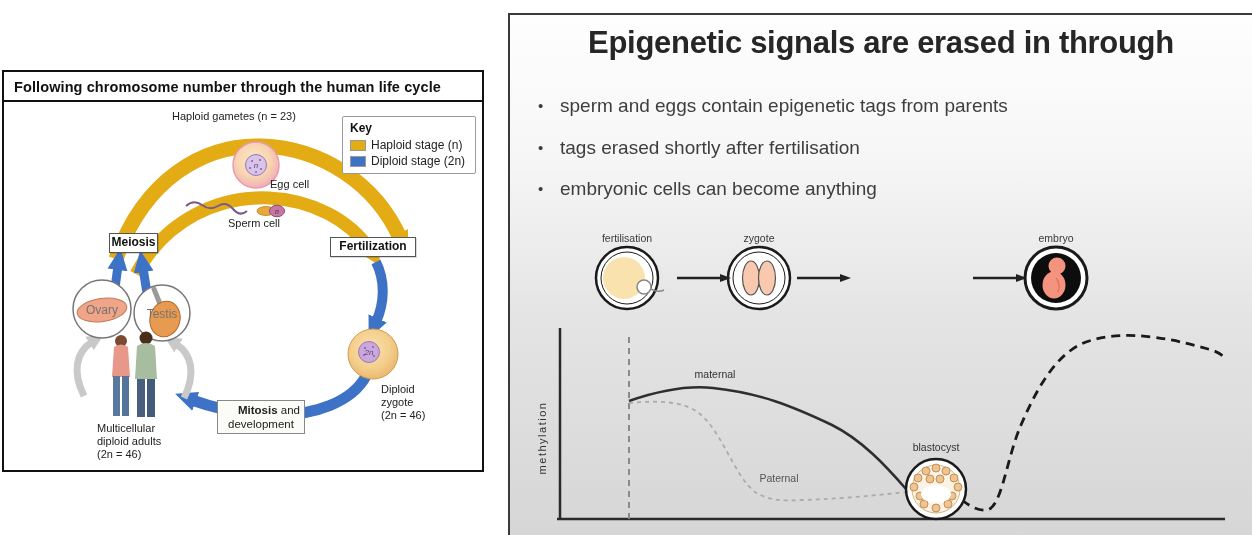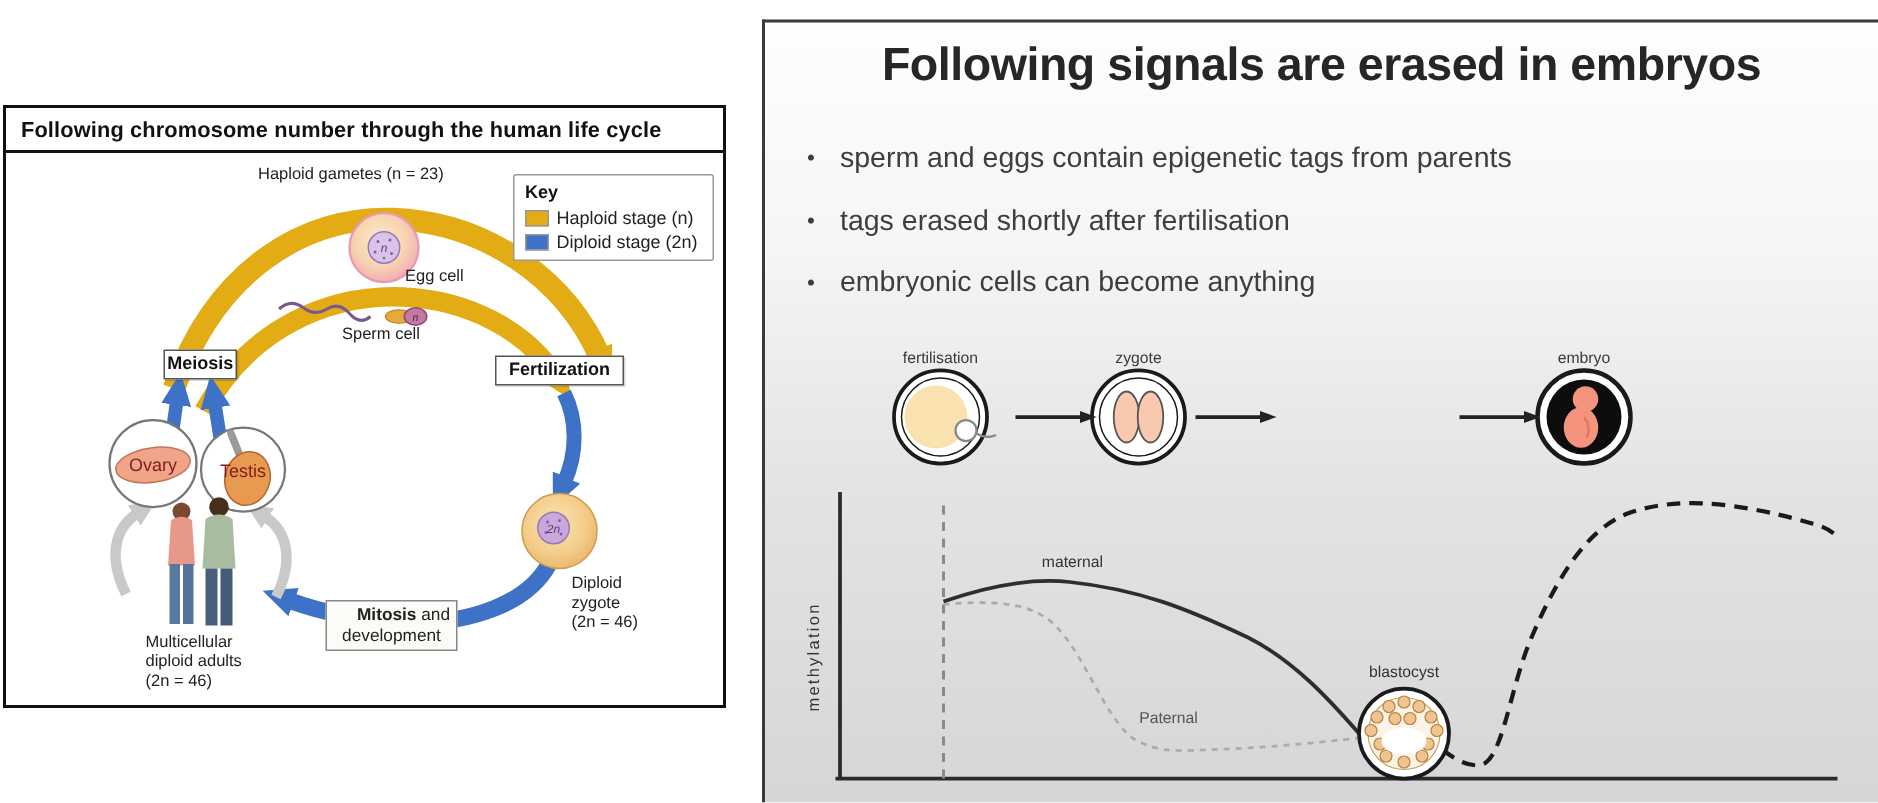--- a/index.html
+++ b/index.html
@@ -16,21 +16,21 @@
   .pre { white-space:pre-line; }
   .ctr { text-align:left; }
   .stagebox { position:absolute; background:#fff; border:1.5px solid #555; font-weight:bold; font-size:12px; color:#111; text-align:center; line-height:17px; box-shadow:1px 1px 0 rgba(0,0,0,0.15); }
   .mitobox { position:absolute; background:#fbfbf8; border:1.5px solid #888; font-size:11.5px; color:#222; text-align:center; line-height:14px; padding:2px 3px; }
   .mitobox .b { font-weight:bold;margin-left:16px; }
   .keybox { position:absolute; left:338px; top:12px; width:134px; background:#fff; border:1.5px solid #999; border-radius:2px; padding:4px 6px 5px 7px; }
   .keybox .kt { font-weight:bold; font-size:12px; color:#111; margin-bottom:3px; }
   .keyrow { display:flex; align-items:center; margin-top:2px; }
   .swatch { width:16px; height:11px; margin-right:5px; border:0.5px solid #999; flex:0 0 auto; }
   .keyrow span.klab { font-size:12px; color:#222; }
-  .organ-label { position:absolute; font-size:12px; color:#7f1d1d; text-align:center; }
+  .organ-label { position:absolute; font-size:12px; color:#737373; text-align:center; }
   .lf-caption { position:absolute; left:27px; top:483px; font-size:7.5px; color:#222; letter-spacing:0.1px; }
 
   
   .slide { position:absolute; left:508px; top:13px; width:744px; height:522px;
            border-top:2px solid #3a3a3a; border-left:2px solid #3a3a3a;
            background:linear-gradient(180deg,#fefefe 0%,#f6f6f6 28%,#e4e4e4 58%,#d6d6d6 100%); }
   .slide-title { position:absolute; left:0; top:10px; width:742px; text-align:center; font-size:31px; font-weight:bold; color:#262626; letter-spacing:-0.3px; }
   .bullet-row { position:absolute; left:28px; display:flex; font-size:19px; color:#3e3e3e; }
   .bullet-dot { width:22px; font-size:15px; padding-top:2px; color:#3e3e3e; }
   .slide-fig { position:absolute; left:0; top:205px; width:742px; height:317px; }
@@ -181,21 +181,21 @@
 (2n = 46)</div>
         <div class="fl pre" style="left:377px; top:279px;">Diploid
 zygote
 (2n = 46)</div>
       </div>
     </div>
   </div>
 
 
   <div class="slide">
-    <div class="slide-title">Following signals are erased in embryos</div>
+    <div class="slide-title">Epigenetic signals are erased in through</div>
 
     <div class="bullet-row" style="top:80px;">
       <span class="bullet-dot">•</span>
       <span>sperm and eggs contain epigenetic tags from parents</span>
     </div>
     <div class="bullet-row" style="top:122px;">
       <span class="bullet-dot">•</span>
       <span>tags erased shortly after fertilisation</span>
     </div>
     <div class="bullet-row" style="top:163px;">

